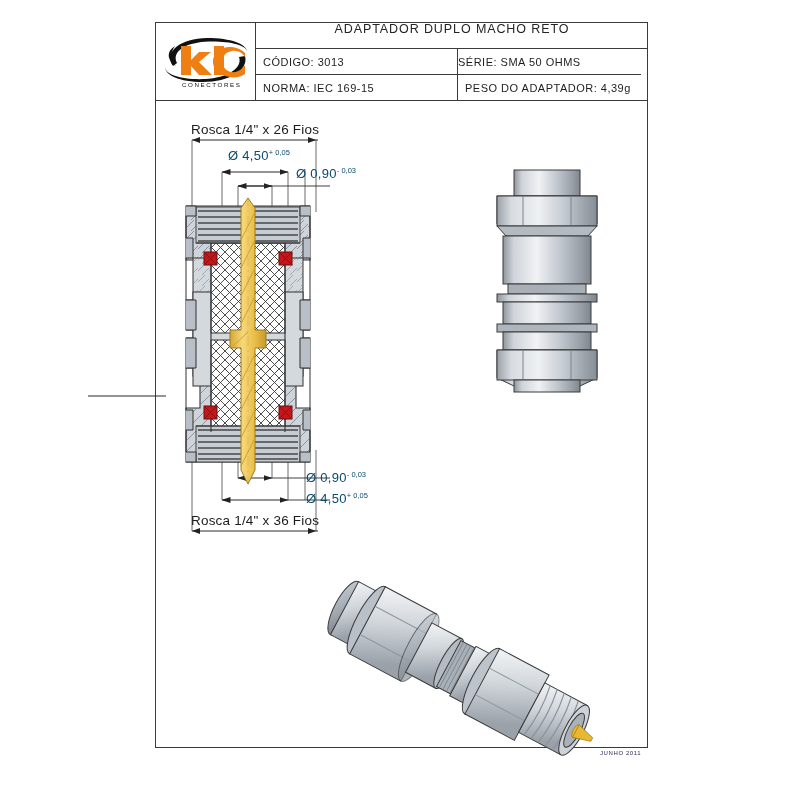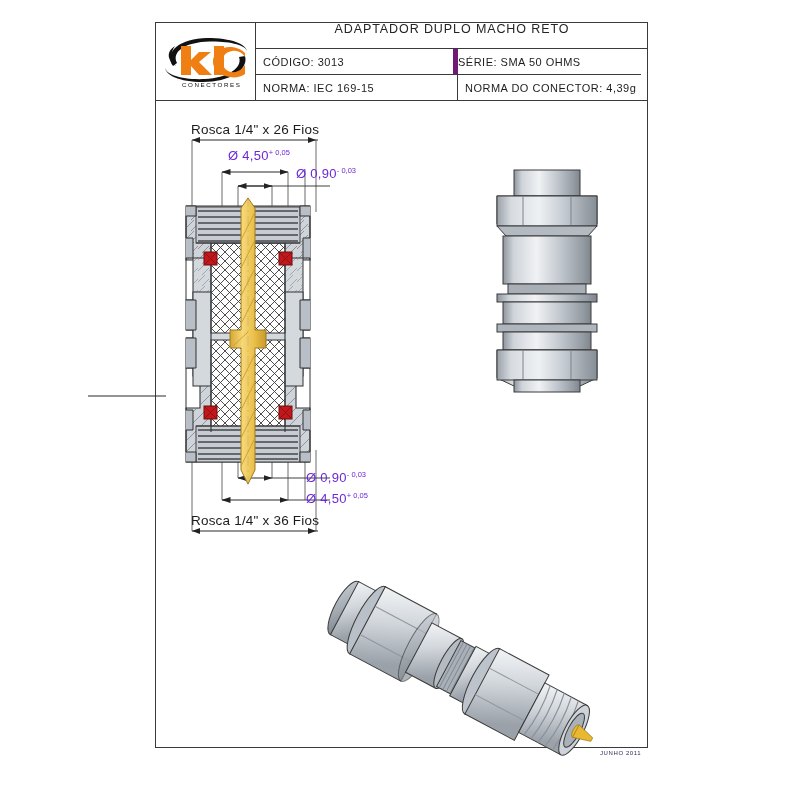--- a/index.html
+++ b/index.html
@@ -48,33 +48,33 @@
   }
   .tb-row2-a,.tb-row2-b,.tb-row3-a,.tb-row3-b{
     position:absolute;
     border-bottom:1px solid #3a3a3a;
     box-sizing:border-box;
     display:flex;align-items:center;
     padding-left:7px;
     font-size:11px;color:#1d1d1d;letter-spacing:.5px;
     white-space:nowrap;
   }
-  .tb-row2-a{left:101px;top:27px;width:202px;height:26px;border-right:5px solid #701a75;}
+  .tb-row2-a{left:101px;top:27px;width:202px;height:26px;border-right:1px solid #701a75;}
   .tb-row2-b{left:296px;top:27px;width:190px;height:26px;}
   .tb-row3-a{left:101px;top:53px;width:202px;height:26px;border-right:1px solid #3a3a3a;}
   .tb-row3-b{left:303px;top:53px;width:190px;height:26px;}
 
   
   .logo-wrap{position:absolute;left:4px;top:8px;width:93px;height:62px;}
 
   
   .dimtext{
     position:absolute;
     font-size:13px;
-    color:#6d28d9;
+    color:#0c4a6e;
     white-space:nowrap;
     letter-spacing:.3px;
     font-family:"Liberation Sans", sans-serif;
   }
   .dimtext .tol{
     font-size:7.5px;
     vertical-align:super;
     letter-spacing:0;
   }
   .rosca{
@@ -123,21 +123,21 @@
       </div>
     </div>
 
     <div class="tb-title-cell">
       <span>ADAPTADOR  DUPLO MACHO  RETO</span>
     </div>
 
     <div class="tb-row2-a">CÓDIGO: 3013</div>
     <div class="tb-row2-b">SÉRIE: SMA 50 OHMS</div>
     <div class="tb-row3-a">NORMA: IEC 169-15</div>
-    <div class="tb-row3-b">NORMA DO CONECTOR: 4,39g</div>
+    <div class="tb-row3-b">PESO DO ADAPTADOR: 4,39g</div>
   </div>
 
   <svg class="layer">
     <defs>
       <marker id="arrL" markerWidth="9" markerHeight="7" refX="8.5" refY="3.5" orient="auto" markerUnits="userSpaceOnUse">
         <path d="M9,3.5 L0,0.6 L0,6.4 Z" fill="#222"></path>
       </marker>
       <marker id="arrR" markerWidth="9" markerHeight="7" refX="0.5" refY="3.5" orient="auto" markerUnits="userSpaceOnUse">
         <path d="M0,3.5 L9,0.6 L9,6.4 Z" fill="#222"></path>
       </marker>

